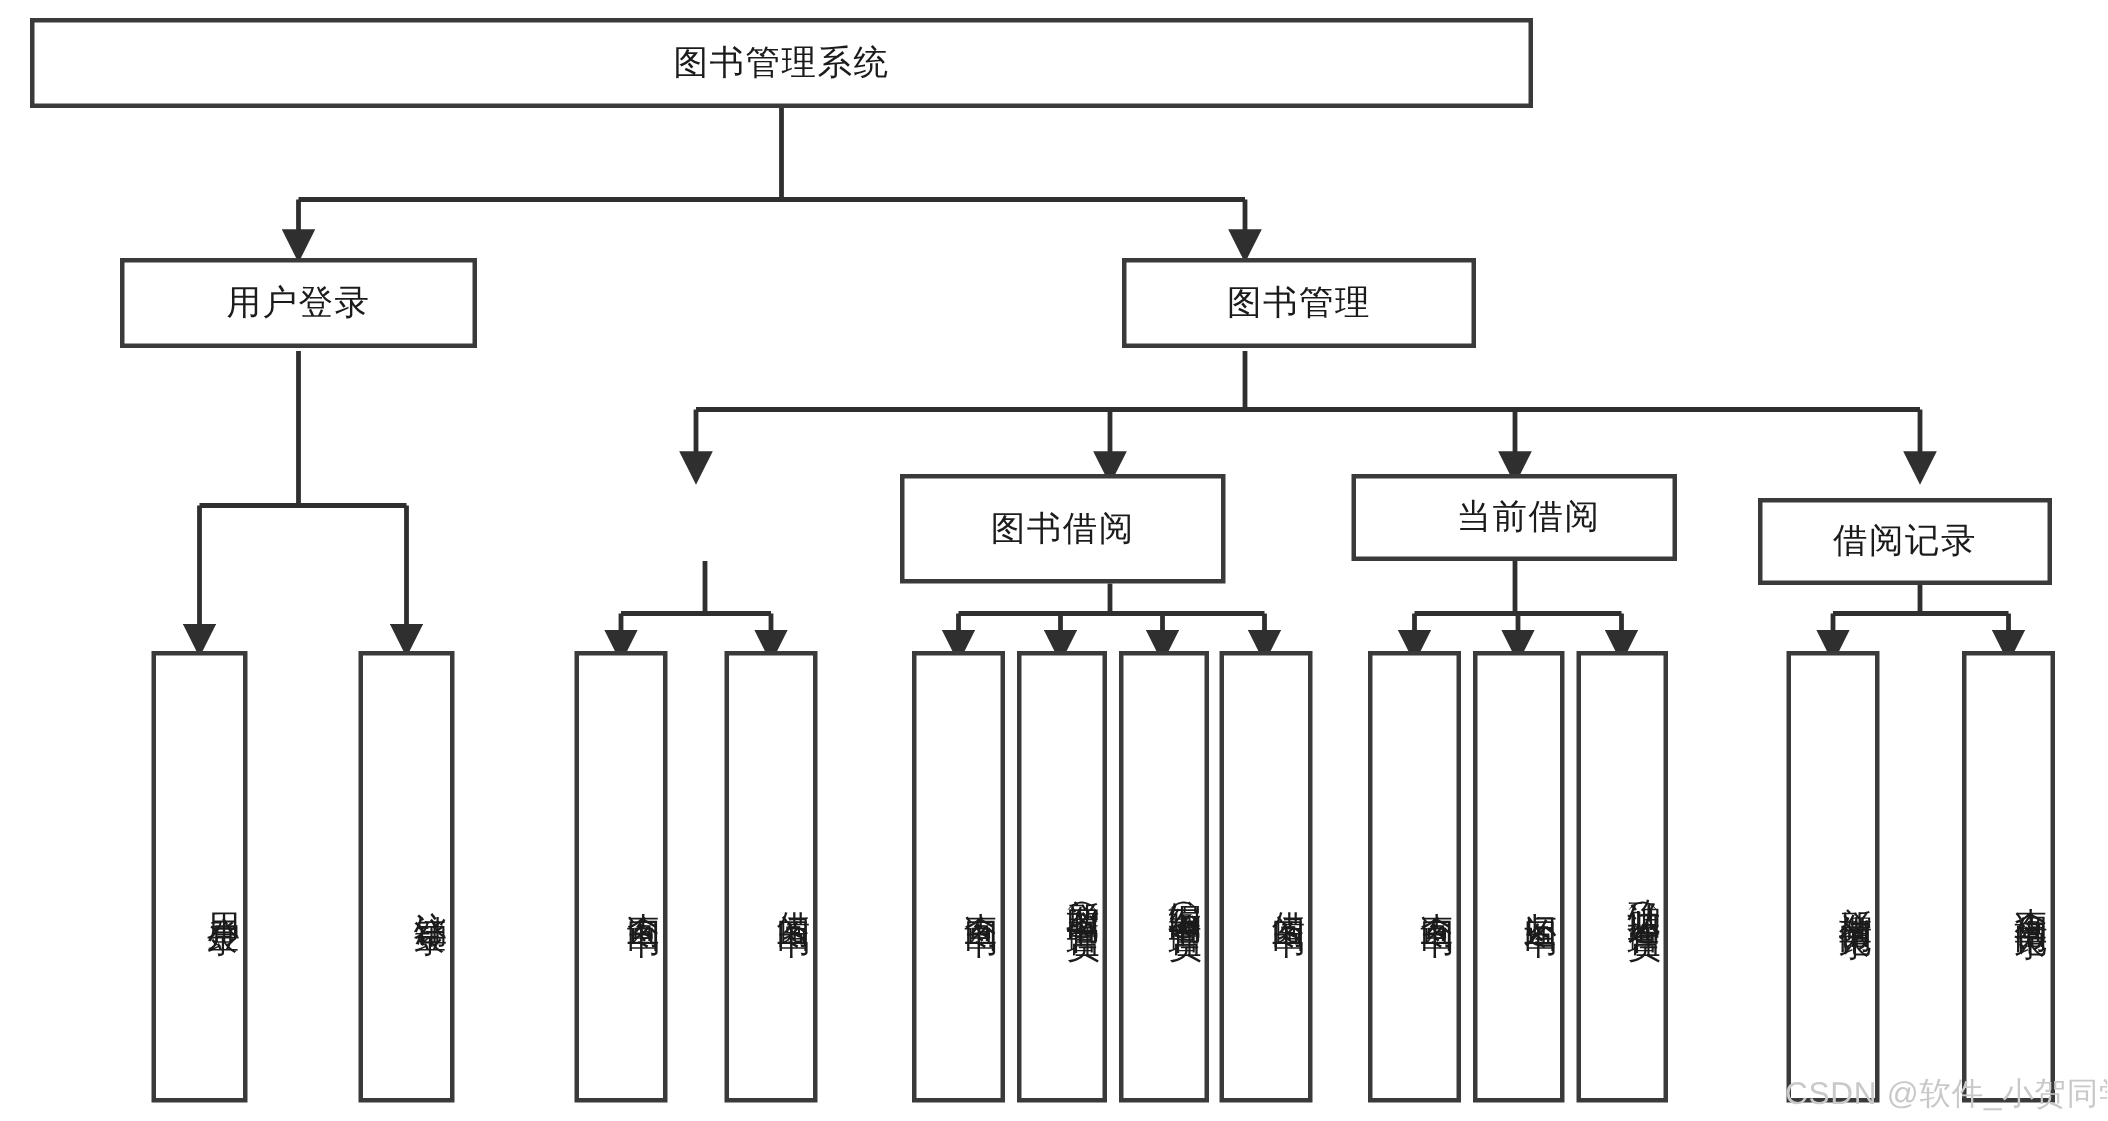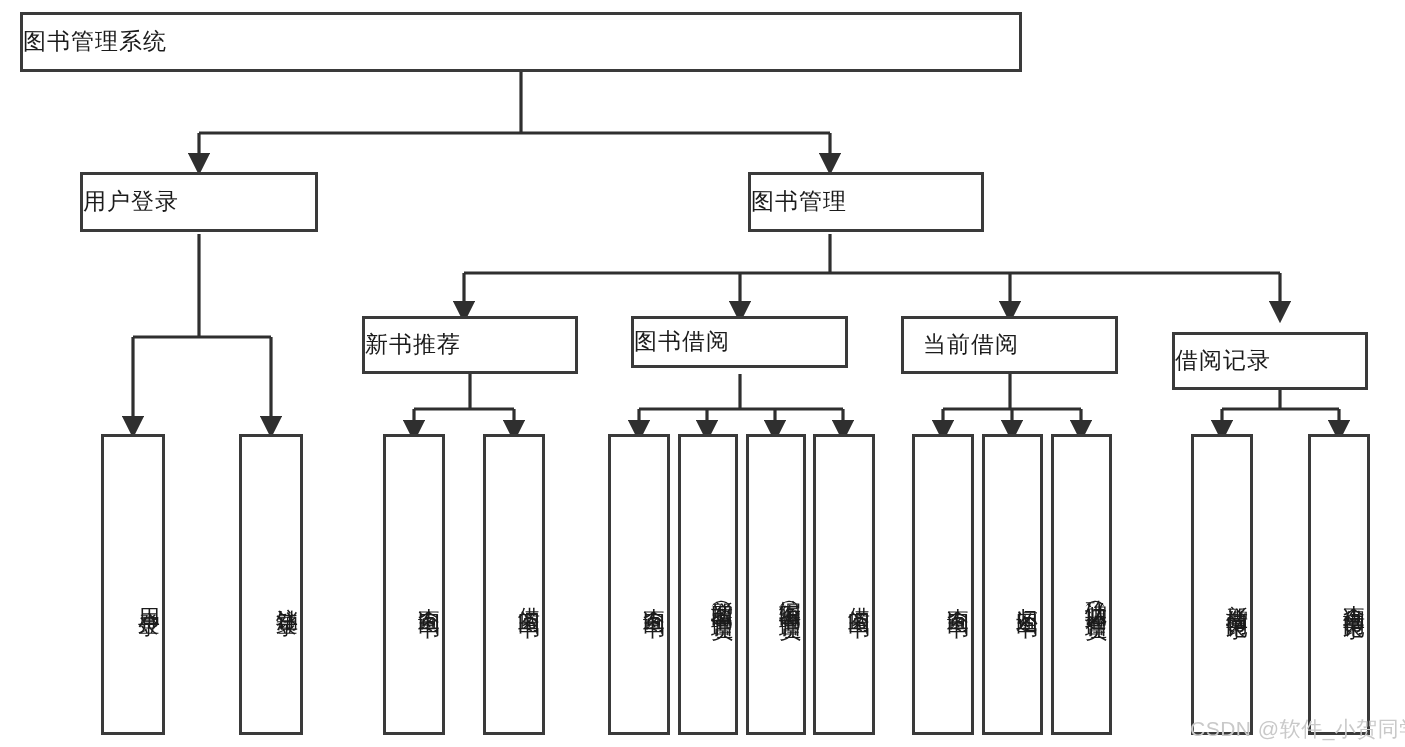--- a/index.html
+++ b/index.html
@@ -25,21 +25,21 @@
     height: 747px;
     pointer-events: none;
   }
   .node {
     position: absolute;
     box-sizing: border-box;
     background: #ffffff;
     border: 3px solid #3a3a3a;
     display: flex;
     align-items: center;
-    justify-content: flex-start;
+    justify-content: center;
     color: #1b1b1b;
   }
   .node.horiz {
     font-size: 23px;
     letter-spacing: 1px;
     line-height: 1.2;
   }
   .node.vert {
     writing-mode: vertical-rl;
     text-orientation: upright;
@@ -123,25 +123,22 @@
   </div>
 
   <div class="node horiz" style="left:80px; top:172px; width:238px; height:60px;">
     <span>用户登录</span>
   </div>
 
   <div class="node horiz" style="left:712px; top:172px; width:236px; height:60px;margin-left:36px;">
     <span>图书管理</span>
   </div>
 
-  <div class="node horiz" style="left:362px; top:316px; width:216px; height:58px;">
-    <span>新书推荐</span>
-  </div>
-
-  <div class="node horiz" style="left:631px; top:316px; width:217px; height:52px;">
+
+  <div class="node horiz" style="left:600px; top:316px; width:217px; height:73px;">
     <span>图书借阅</span>
   </div>
 
   <div class="node horiz" style="left:901px; top:316px; width:217px; height:58px;padding-left:19px;">
     <span>当前借阅</span>
   </div>
 
   <div class="node horiz" style="left:1172px; top:332px; width:196px; height:58px;">
     <span>借阅记录</span>
   </div>

